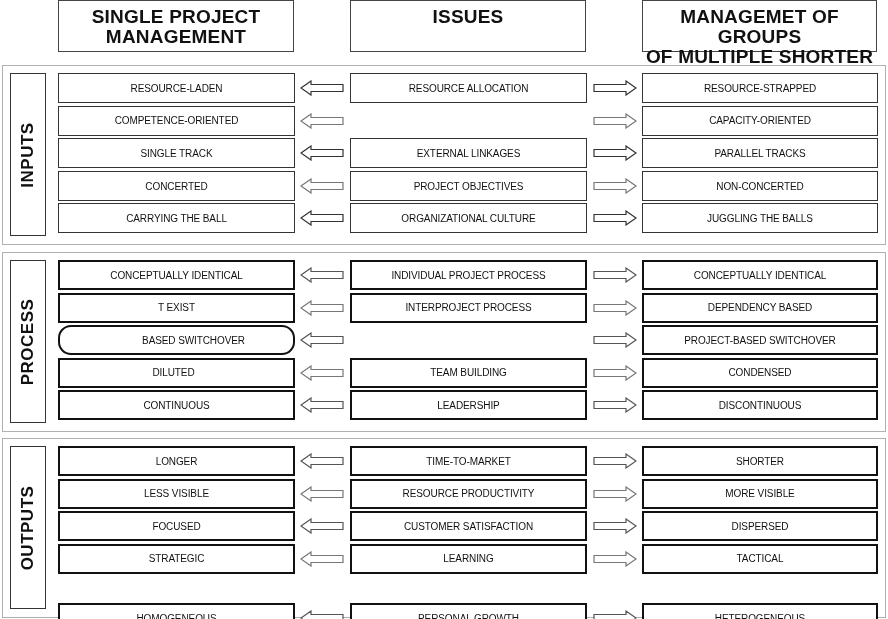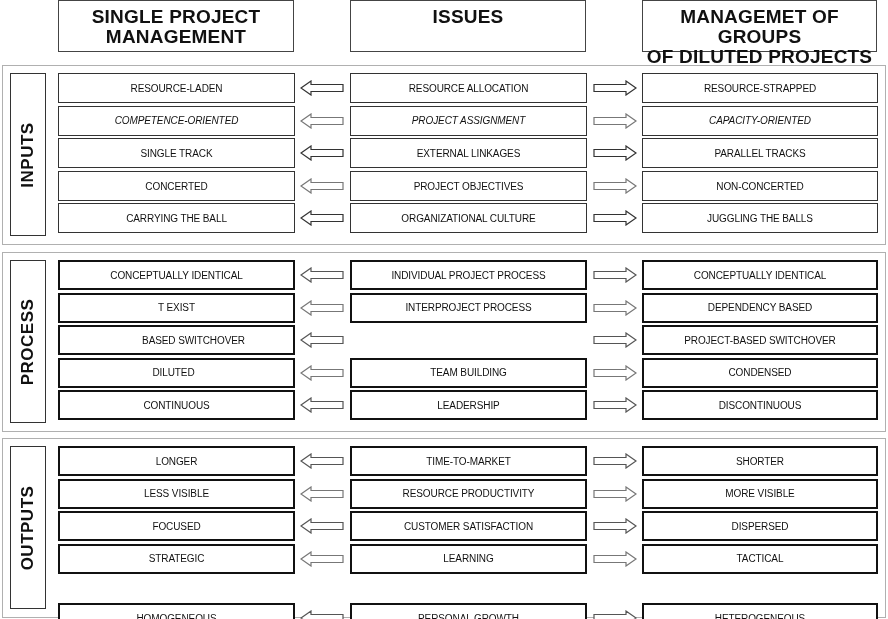--- a/index.html
+++ b/index.html
@@ -54,46 +54,45 @@
     <div>SINGLE PROJECT</div>
     <div>MANAGEMENT</div>
   </div>
 </div>
 <div class="hdr mid">
   <div>ISSUES</div>
 </div>
 <div class="hdr right">
   <div>
     <div>MANAGEMET OF GROUPS</div>
-    <div>OF DILUTED PROJECTS</div>
+    <div>OF MULTIPLE SHORTER</div>
   </div>
 </div>
 
 <div class="section" style="top:65px;">
   <div class="vlabel">
     <span>INPUTS</span>
   </div>
 
   <div class="row" style="top:7px;">
     <div class="cell c1">RESOURCE-LADEN</div>
     <svg class="arrow la" viewBox="0 0 44 16">
         <polygon points="1,8 11,1 11,4.5 43,4.5 43,11.5 11,11.5 11,15" fill="#fff" stroke="#333" stroke-width="1.2"></polygon>
       </svg>
     <div class="cell c2">RESOURCE ALLOCATION</div>
     <svg class="arrow ra" viewBox="0 0 44 16">
         <polygon points="43,8 33,1 33,4.5 1,4.5 1,11.5 33,11.5 33,15" fill="#fff" stroke="#333" stroke-width="1.2"></polygon>
       </svg>
     <div class="cell c3">RESOURCE-STRAPPED</div>
   </div>
-  <div class="row" style="top:39.5px;font-style:italic;">
+  <div class="row" style="top:39.5px;">
     <div class="cell c1">COMPETENCE-ORIENTED</div>
     <svg class="arrow la" viewBox="0 0 44 16">
         <polygon points="1,8 11,1 11,4.5 43,4.5 43,11.5 11,11.5 11,15" fill="#fff" stroke="#777" stroke-width="1.2"></polygon>
       </svg>
-    <div class="cell c2">PROJECT ASSIGNMENT</div>
     <svg class="arrow ra" viewBox="0 0 44 16">
         <polygon points="43,8 33,1 33,4.5 1,4.5 1,11.5 33,11.5 33,15" fill="#fff" stroke="#777" stroke-width="1.2"></polygon>
       </svg>
     <div class="cell c3">CAPACITY-ORIENTED</div>
   </div>
   <div class="row" style="top:72px;">
     <div class="cell c1">SINGLE TRACK</div>
     <svg class="arrow la" viewBox="0 0 44 16">
         <polygon points="1,8 11,1 11,4.5 43,4.5 43,11.5 11,11.5 11,15" fill="#fff" stroke="#333" stroke-width="1.2"></polygon>
       </svg>
@@ -148,21 +147,21 @@
     <svg class="arrow la" viewBox="0 0 44 16">
         <polygon points="1,8 11,1 11,4.5 43,4.5 43,11.5 11,11.5 11,15" fill="#fff" stroke="#777" stroke-width="1.2"></polygon>
       </svg>
     <div class="cell c2">INTERPROJECT PROCESS</div>
     <svg class="arrow ra" viewBox="0 0 44 16">
         <polygon points="43,8 33,1 33,4.5 1,4.5 1,11.5 33,11.5 33,15" fill="#fff" stroke="#777" stroke-width="1.2"></polygon>
       </svg>
     <div class="cell c3">DEPENDENCY BASED</div>
   </div>
   <div class="row" style="top:72px;">
-    <div class="cell c1" style="padding-left:34px;">BASED SWITCHOVER</div>
+    <div class="cell c1" style="padding-left:34px;border-radius:13px;">BASED SWITCHOVER</div>
     <svg class="arrow la" viewBox="0 0 44 16">
         <polygon points="1,8 11,1 11,4.5 43,4.5 43,11.5 11,11.5 11,15" fill="#fff" stroke="#555" stroke-width="1.2"></polygon>
       </svg>
     <svg class="arrow ra" viewBox="0 0 44 16">
         <polygon points="43,8 33,1 33,4.5 1,4.5 1,11.5 33,11.5 33,15" fill="#fff" stroke="#555" stroke-width="1.2"></polygon>
       </svg>
     <div class="cell c3">PROJECT-BASED SWITCHOVER</div>
   </div>
   <div class="row" style="top:104.5px;">
     <div class="cell c1" style="padding-right:6px;">DILUTED</div>

